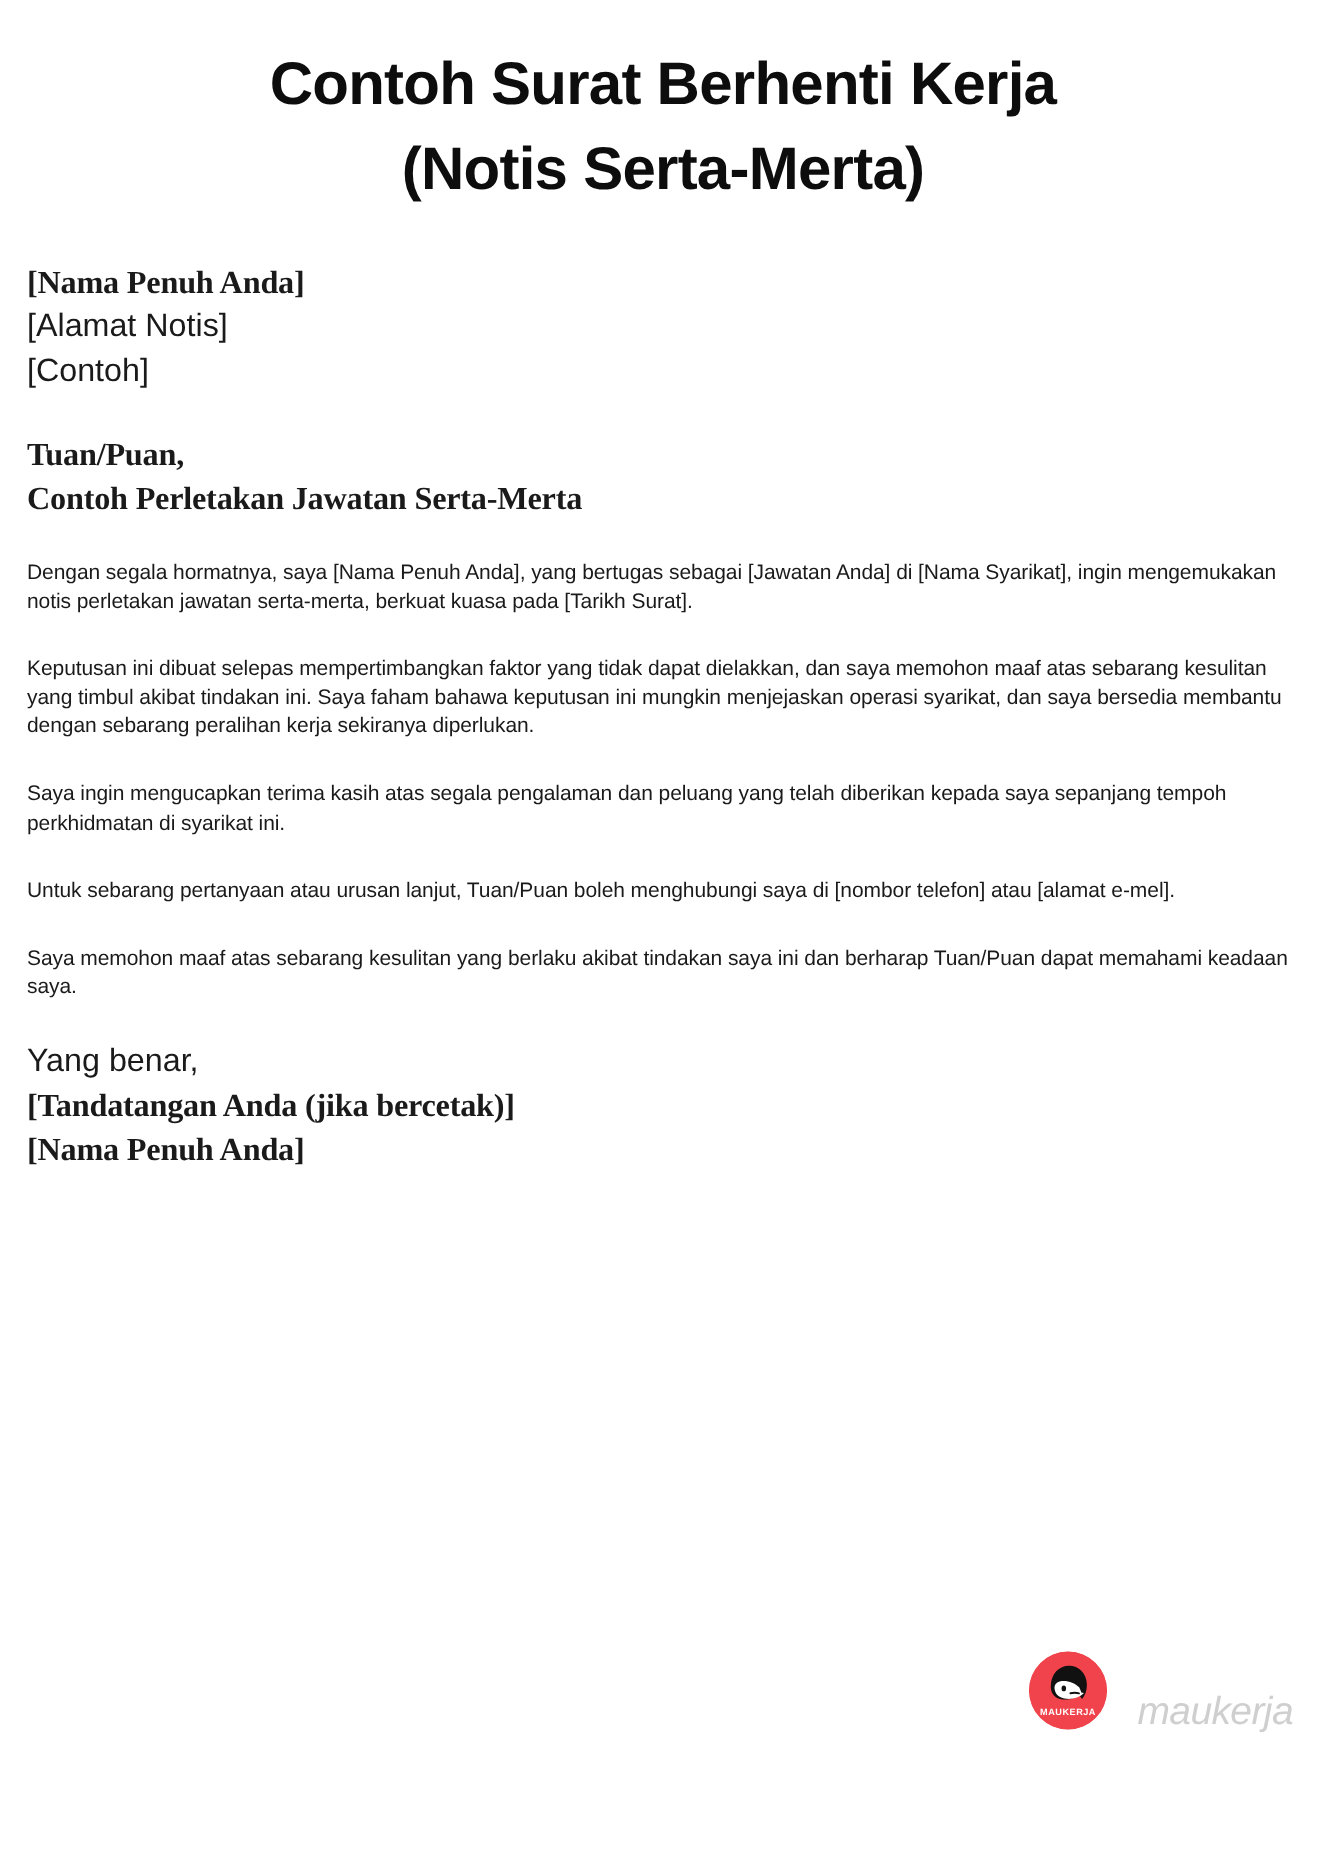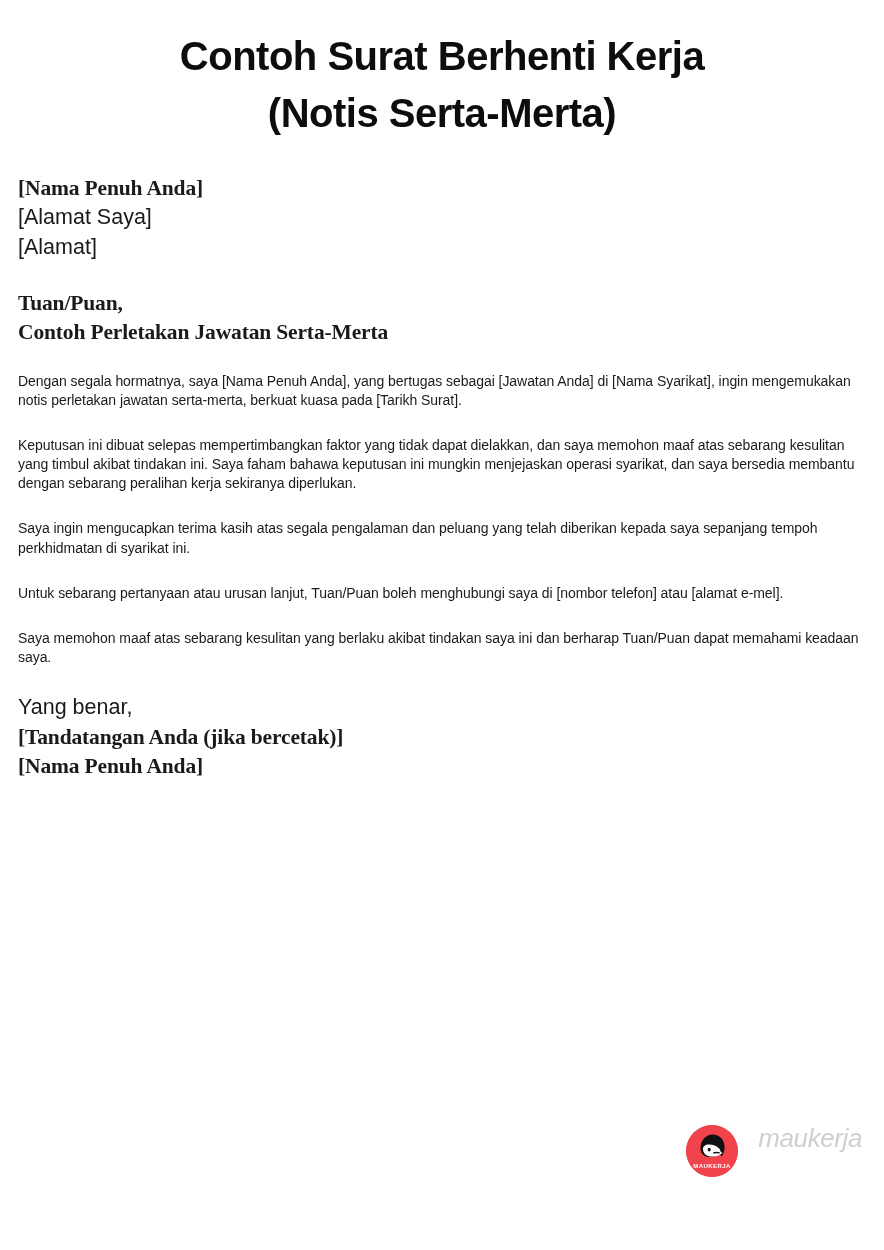--- a/index.html
+++ b/index.html
@@ -61,23 +61,23 @@
   }
 
   .subject-block { margin-bottom: 24px; }
 
   .closing .line { line-height: 1.38; }
 
   
   .brand {
     position: absolute;
     right: 22px;
-    bottom: 5px;
+    bottom: 29px;
     display: flex;
-    align-items: flex-start;
+    align-items: flex-end;
     gap: 20px;
   }
   .brand-mark {
     width: 52px;
     height: 52px;
     border-radius: 50%;
     background: #f0434b;
     position: relative;
     overflow: hidden;
     flex: 0 0 auto;
@@ -99,22 +99,22 @@
 
   <h1 class="doc-title">
     <span class="t-line">Contoh Surat Berhenti Kerja</span>
     <span class="t-line">(Notis Serta-Merta)</span>
   </h1>
 
   <div class="letter">
 
     <div class="block">
       <span class="line bold">[Nama Penuh Anda]</span>
-      <span class="line">[Alamat Saya]</span>
-      <span class="line">[Alamat]</span>
+      <span class="line">[Alamat Notis]</span>
+      <span class="line">[Contoh]</span>
     </div>
 
 
     <div class="block subject-block">
       <span class="line bold">Tuan/Puan,</span>
       <span class="line bold">Contoh Perletakan Jawatan Serta-Merta</span>
     </div>
 
     <p class="para">Dengan segala hormatnya, saya [Nama Penuh Anda], yang bertugas sebagai [Jawatan Anda] di [Nama Syarikat], ingin mengemukakan notis perletakan jawatan serta-merta, berkuat kuasa pada [Tarikh Surat].</p>
     <p class="para">Keputusan ini dibuat selepas mempertimbangkan faktor yang tidak dapat dielakkan, dan saya memohon maaf atas sebarang kesulitan yang timbul akibat tindakan ini. Saya faham bahawa keputusan ini mungkin menjejaskan operasi syarikat, dan saya bersedia membantu dengan sebarang peralihan kerja sekiranya diperlukan.</p>

